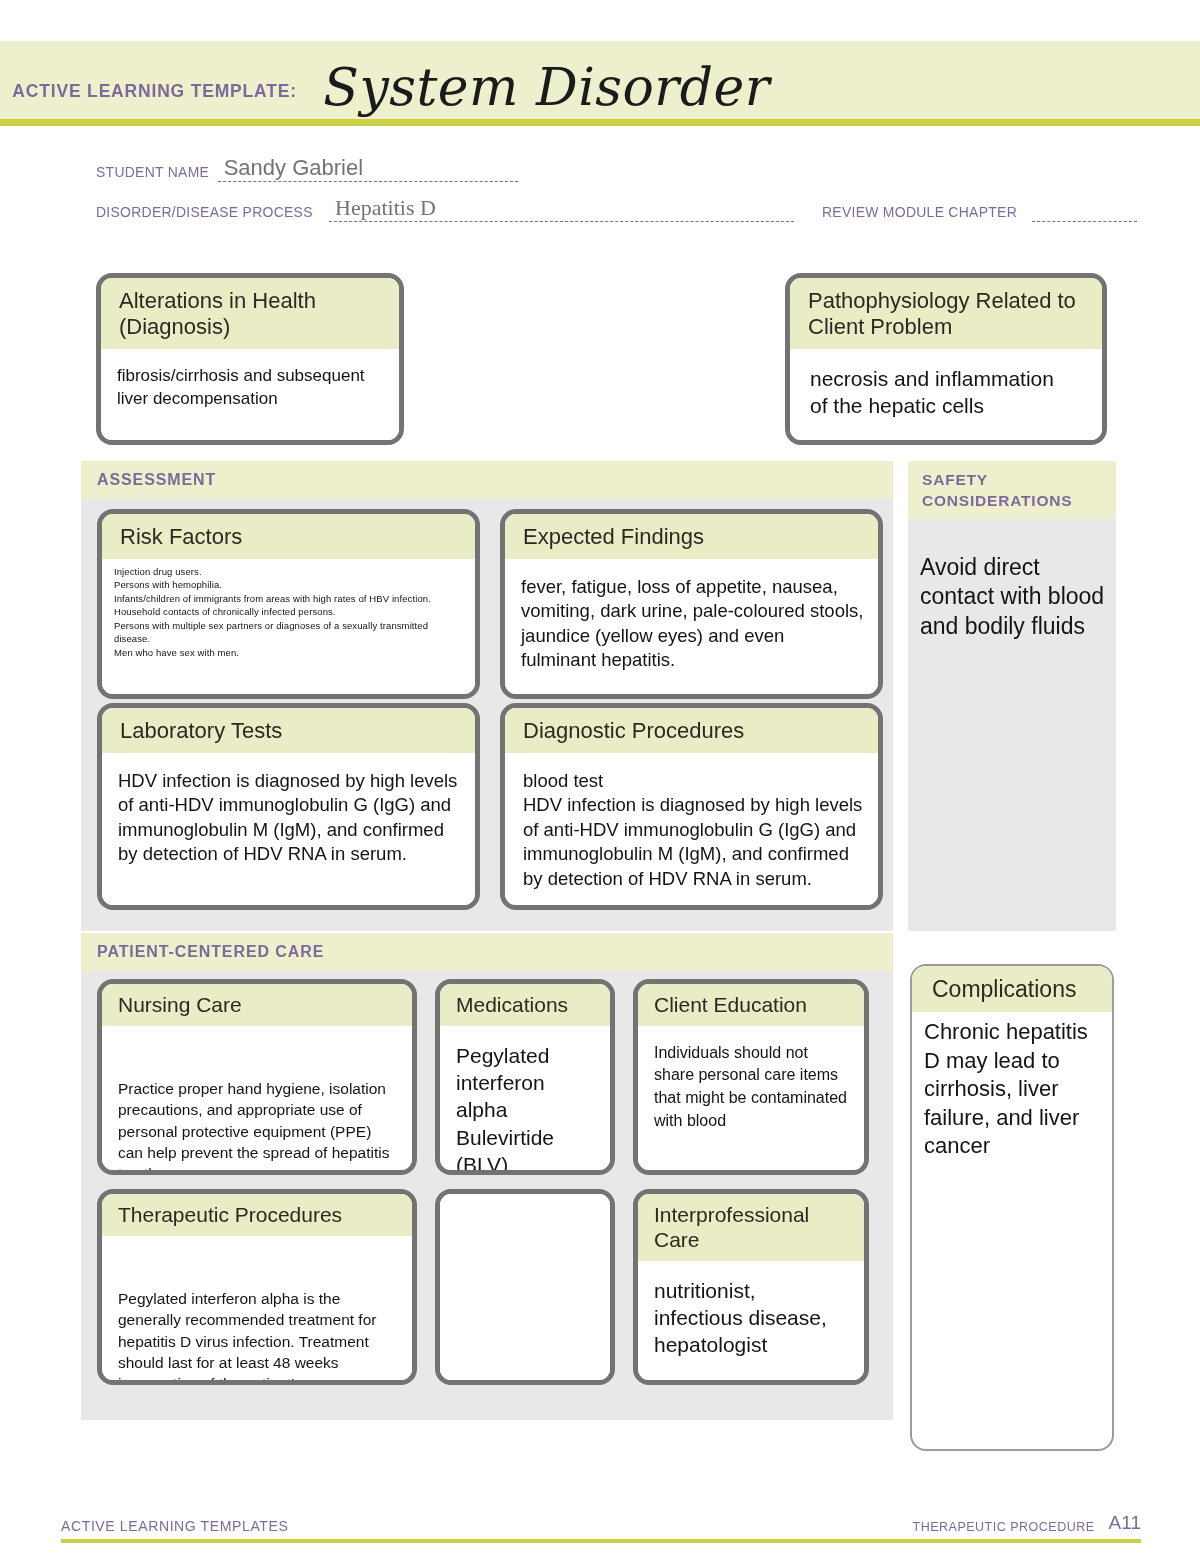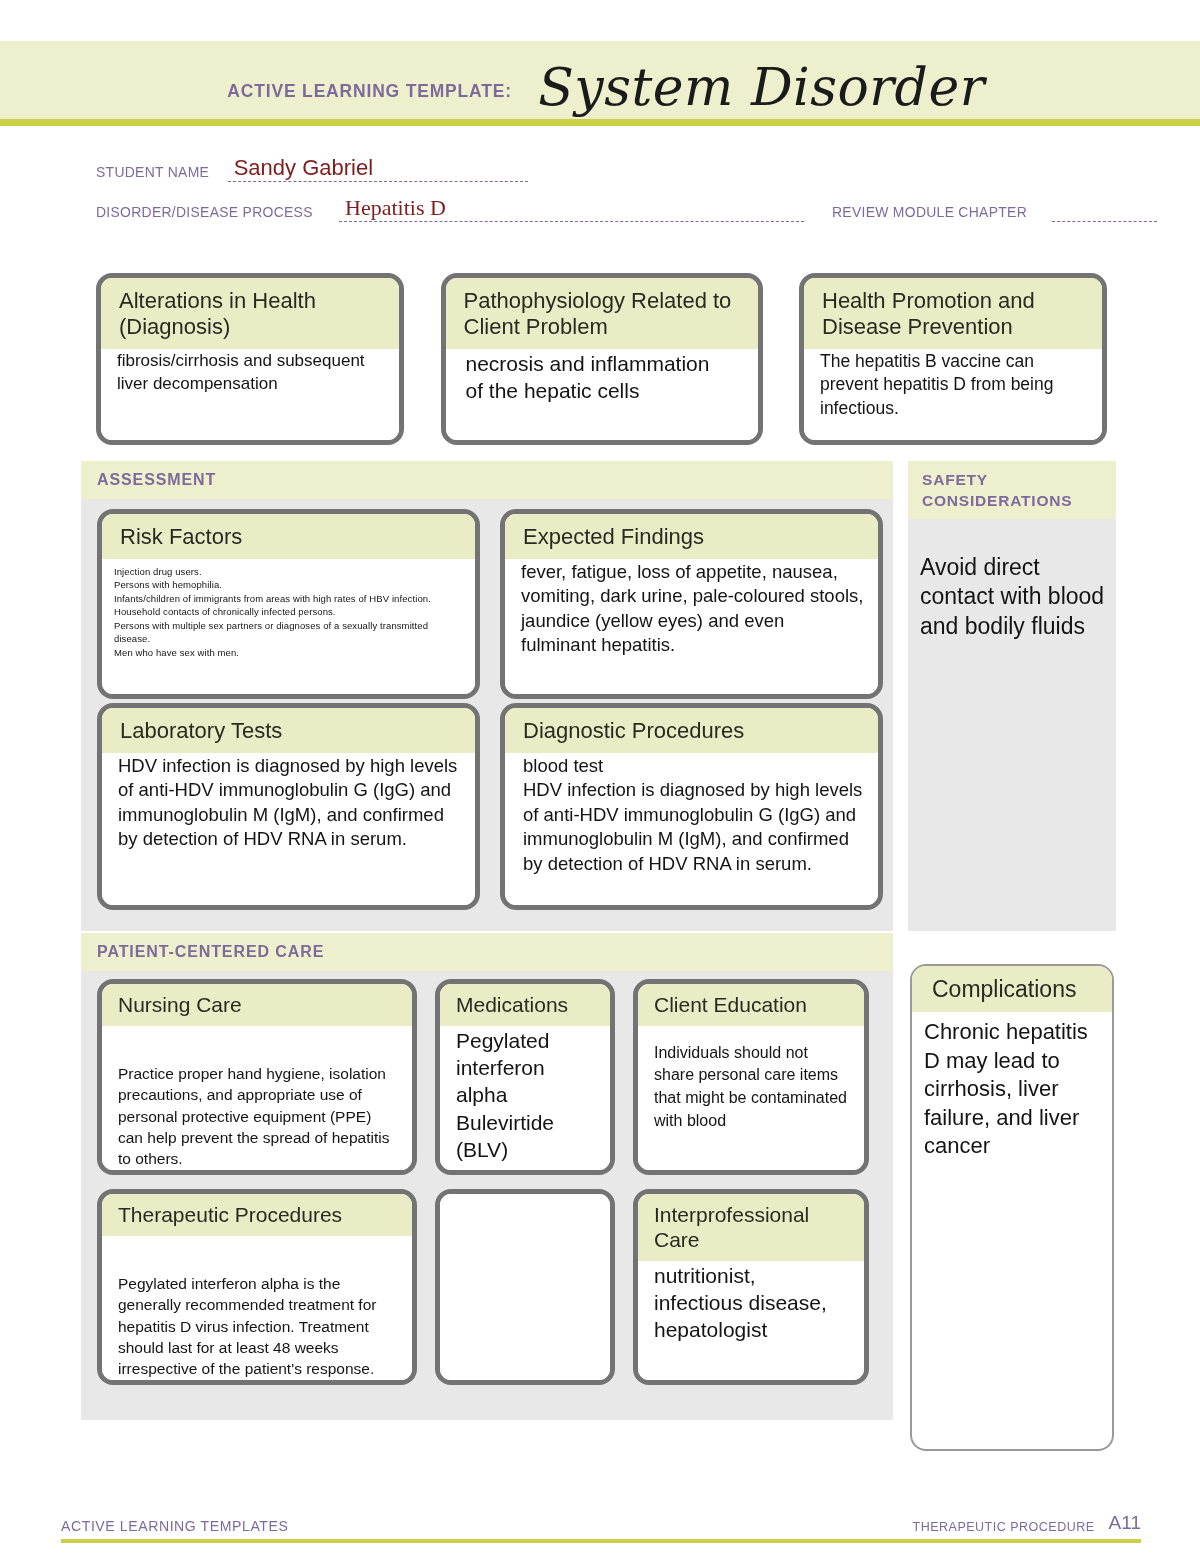--- a/index.html
+++ b/index.html
@@ -28,21 +28,20 @@
     left: 0; top: 119px;
     width: 1200px; height: 7px;
     background: #cbd147;
   }
   .header-inner {
     position: absolute;
     left: 0; top: 41px;
     width: 1200px; height: 91px;
     display: flex;
     align-items: center;
-    justify-content: center;
   }
   .alt-label {
     font-size: 19px;
     letter-spacing: 0.9px;
     color: #7d6a9c;
     font-weight: 600;
     transform: scaleX(0.92);
     margin-right: 14px;
     margin-top: 8px;
   }
@@ -71,26 +70,25 @@
     color: #7d6a9c;
     letter-spacing: 0.3px;
     transform: scaleX(0.93);
     transform-origin: left bottom;
     white-space: nowrap;
     padding-bottom: 2px;
   }
   .field-fill {
     position: relative;
     font-size: 22px;
-    color: #7f1d1d;
+    color: #737373;
     padding: 0 4px 1px 6px;
     white-space: nowrap;
     border-bottom: 1px dashed #7d6a9c;
     line-height: 1.1;
-    margin-left: 10px;
   }
   .fill-name { min-width: 290px; }
   .fill-disorder { min-width: 455px; font-family: Liberation Serif, serif; }
   .fill-chapter { min-width: 95px; }
   .field-label-right {
     margin-left: 28px;
   }
 
   
   .top-boxes {
@@ -113,21 +111,21 @@
     background: #eaecc6;
     padding: 10px 14px 9px 18px;
     font-size: 22px;
     line-height: 1.18;
     color: #2a2a22;
     font-weight: 400;
   }
   .rbox > .rbox-body {
     flex: 1;
     background: #ffffff;
-    padding: 1px 14px 8px 16px;
+    padding: 16px 14px 8px 16px;
     font-size: 17px;
     line-height: 1.34;
     color: #141414;
     white-space: pre-line;
   }
   .top-boxes .rbox { width: 308px; }
   .top-boxes .rbox:nth-child(2) { width: 322px; }
   .top-boxes .rbox:nth-child(3) { width: 308px; }
   .tb2-body { font-size: 21px !important; line-height: 1.3 !important; padding-left: 20px !important; }
   .tb3-body { font-size: 17.5px !important; }
@@ -321,25 +319,20 @@
     <div class="rbox-head">Alterations in
 Health (Diagnosis)</div>
     <div class="rbox-body">fibrosis/cirrhosis and subsequent liver decompensation</div>
   </div>
   <div class="rbox">
     <div class="rbox-head">Pathophysiology Related
 to Client Problem</div>
     <div class="rbox-body tb2-body"> necrosis and inflammation
 of the hepatic cells</div>
   </div>
-  <div class="rbox">
-    <div class="rbox-head">Health Promotion and
-Disease Prevention</div>
-    <div class="rbox-body tb3-body">The hepatitis B vaccine can prevent hepatitis D from being infectious.</div>
-  </div>
 </div>
 
 <div class="assessment-panel">
   <div class="panel-head">ASSESSMENT</div>
   <div class="assess-grid">
     <div class="assess-row assess-row1">
       <div class="rbox">
         <div class="rbox-head">Risk Factors</div>
         <div class="rbox-body rf-body">Injection drug users.
 Persons with hemophilia.

